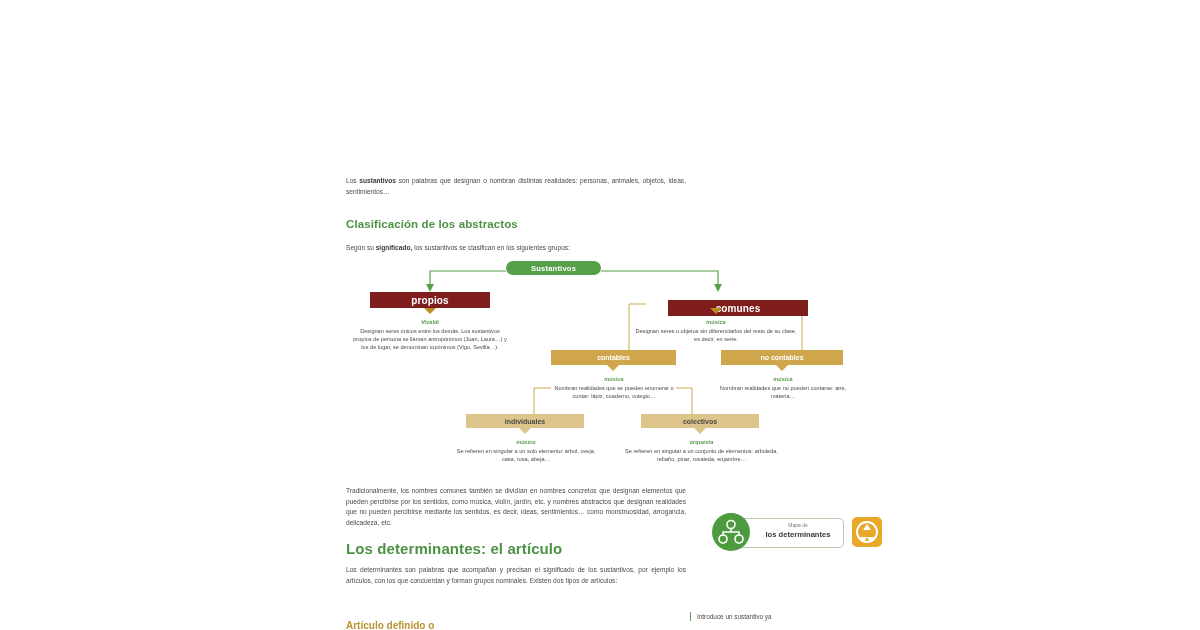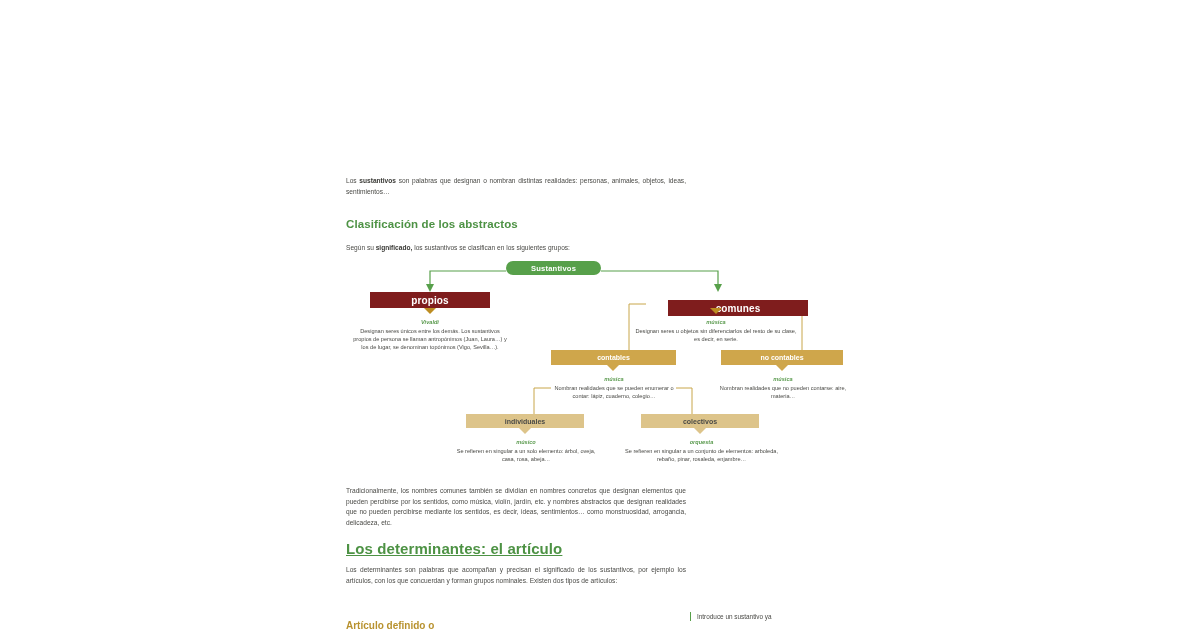--- a/index.html
+++ b/index.html
@@ -104,21 +104,20 @@
     font-weight: bold;
     color: #4d9244;
     letter-spacing: 0.1px;
   }
   h2.section-lg {
     margin: 0;
     font-size: 15px;
     font-weight: bold;
     color: #4d9244;
     letter-spacing: 0.1px;
-    text-decoration: underline;
   }
   .intro { top: 176px; }
   .clasif-head { top: 218px; }
   .clasif-sub { top: 243px; }
   .trad { top: 486px; }
   .det-head { top: 540px; }
   .det-body { top: 565px; }
   .art-def {
     position: absolute;
     left: 346px;
@@ -357,16 +356,37 @@
   </div>
 
   <div class="col det-head">
     <h2 class="section-lg">Los determinantes: el artículo</h2>
   </div>
   <div class="col det-body">
     <p class="body">Los determinantes son palabras que acompañan y precisan el significado de los sustantivos, por ejemplo los artículos, con los que concuerdan y forman grupos nominales. Existen dos tipos de artículos:</p>
   </div>
   <div class="art-def">Artículo definido o</div>
 
+  <div class="widget">
+    <div class="widget-pill"></div>
+    <div class="widget-circle">
+      <svg viewBox="0 0 38 38" width="38" height="38">
+        <circle cx="19" cy="11.5" r="4" fill="none" stroke="#ffffff" stroke-width="1.6"></circle>
+        <circle cx="11" cy="26" r="4" fill="none" stroke="#ffffff" stroke-width="1.6"></circle>
+        <circle cx="27" cy="26" r="4" fill="none" stroke="#ffffff" stroke-width="1.6"></circle>
+        <path d="M19 15.5 L19 19 M11 22 L11 19 L27 19 L27 22" stroke="#ffffff" stroke-width="1.5" fill="none"></path>
+      </svg>
+    </div>
+    <div class="widget-sub">Mapa de</div>
+    <div class="widget-label">los determinantes</div>
+    <div class="widget-recycle">
+      <svg viewBox="0 0 30 30" width="30" height="30">
+        <circle cx="15" cy="15" r="10" fill="none" stroke="#ffffff" stroke-width="2"></circle>
+        <path d="M15 7 L19 13 L11 13 Z" fill="#ffffff"></path>
+        <path d="M22 20 L15 20 L18 25 Z" fill="#ffffff"></path>
+        <path d="M8 20 L12 25 L15 20 Z" fill="#ffffff"></path>
+      </svg>
+    </div>
+  </div>
 
   <div class="callout">Introduce un sustantivo ya</div>
 
 </div>
 
 </body></html>

